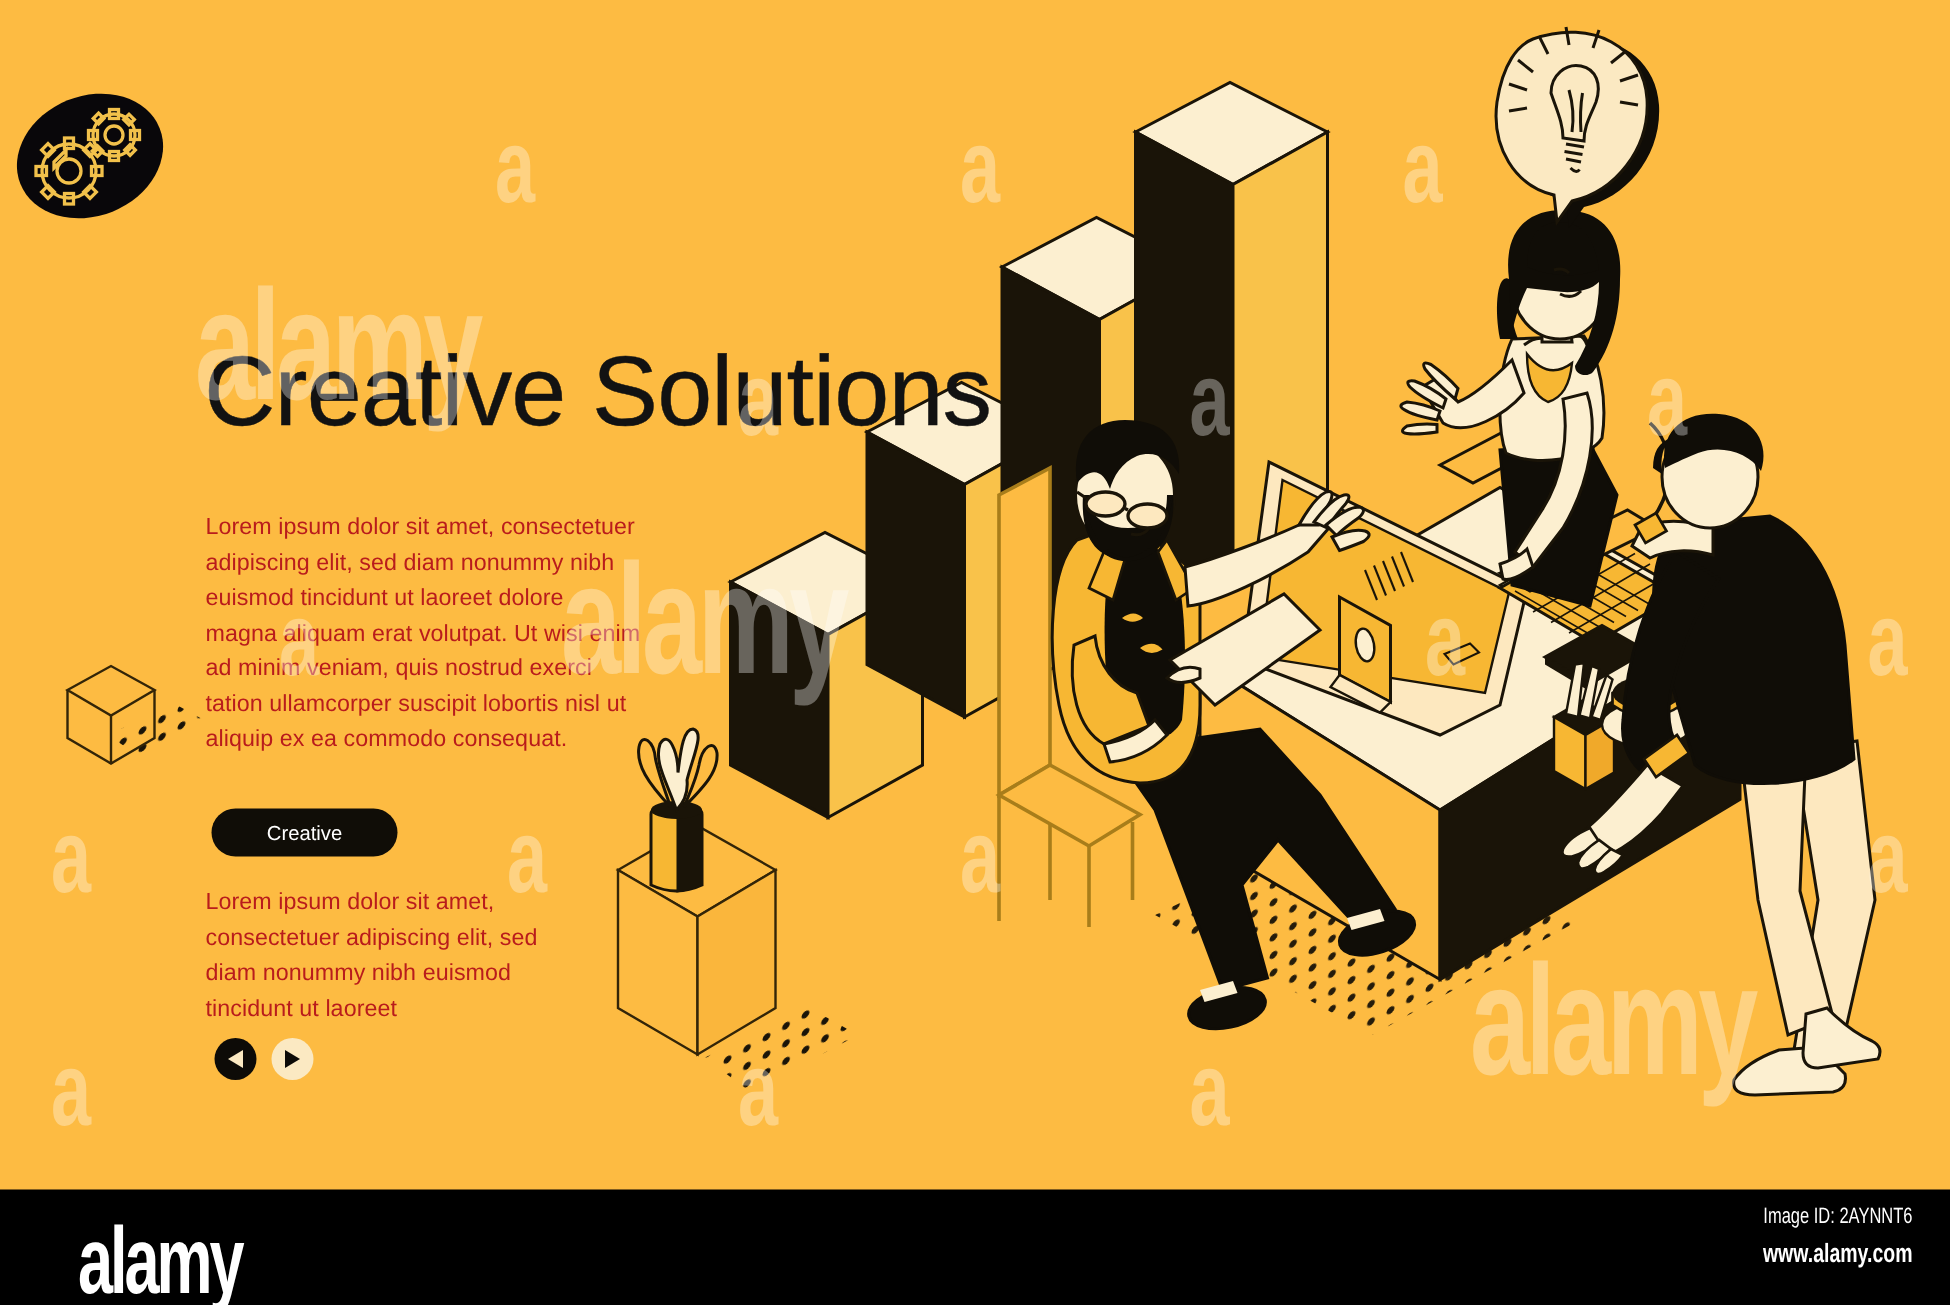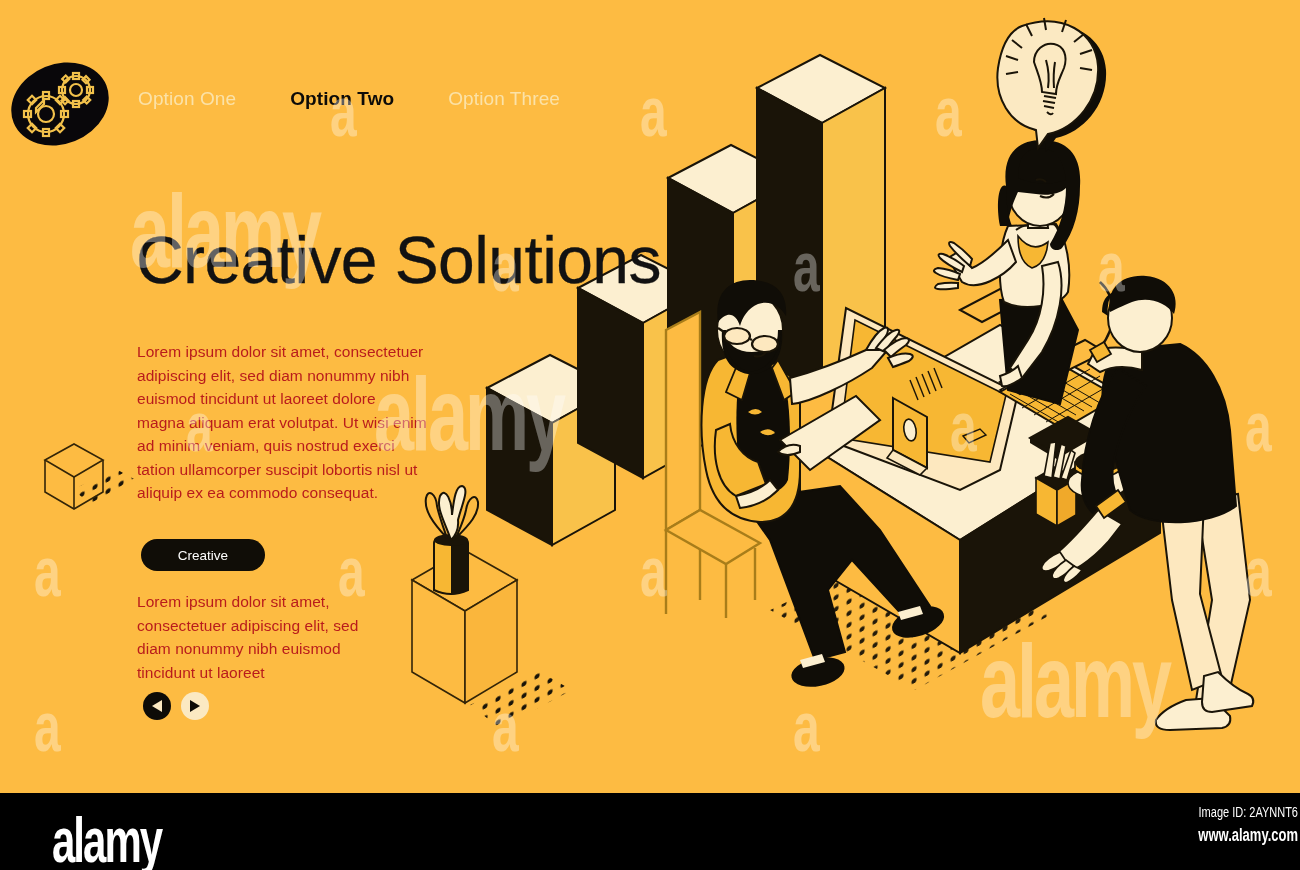--- a/index.html
+++ b/index.html
@@ -98,21 +98,21 @@
     position:absolute; left:0; top:793px;
     width:1300px; height:77px; background:#000000;
   }
   #footer-logo {
     position:absolute; left:52px; top:12px;
     color:#FFFFFF; font-size:42px; font-weight:bold;
     letter-spacing:-2px; transform:scaleY(1.5);
     transform-origin:left top;
   }
   #footer-right {
-    position:absolute; right:2px; top:10px;
+    position:absolute; right:25px; top:10px;
     text-align:right; color:#FFFFFF;
   }
   #footer-id { font-size:11px; transform:scaleY(1.35); transform-origin:right top;}
   #footer-url { font-size:13px; font-weight:bold; margin-top:10px; transform:scaleY(1.35); transform-origin:right top;}
 </style>
 </head>
 <body>
 
 <div id="stage">
 
@@ -442,25 +442,20 @@
           <rect x="55" y="21" width="5" height="5" transform="rotate(-45 57 23)"></rect>
           <rect x="76" y="21" width="5" height="5" transform="rotate(45 78 23)"></rect>
           <rect x="55" y="42" width="5" height="5" transform="rotate(45 57 44)"></rect>
           <rect x="76" y="42" width="5" height="5" transform="rotate(-45 78 44)"></rect>
         </g>
         <path d="M28,52 l8,-8 l0,4 l-8,8 z"></path>
       </g>
     </svg>
   </div>
 
-  <nav id="nav">
-    <span class="nav-item">Option One</span>
-    <span class="nav-item active">Option Two</span>
-    <span class="nav-item">Option Three</span>
-  </nav>
 
   <h2 id="subtitle">Creative Solutions</h2>
 
   <p class="para" id="para1">Lorem ipsum dolor sit amet, consectetuer adipiscing elit, sed diam nonummy nibh euismod tincidunt ut laoreet dolore magna aliquam erat volutpat. Ut wisi enim ad minim veniam, quis nostrud exerci tation ullamcorper suscipit lobortis nisl ut aliquip ex ea commodo consequat.</p>
   <p class="para" id="para2">Lorem ipsum dolor sit amet, consectetuer adipiscing elit, sed diam nonummy nibh euismod tincidunt ut laoreet</p>
 
   <button id="cta">Creative</button>
 
   <div id="arrows">
     <div class="arrow prev">

